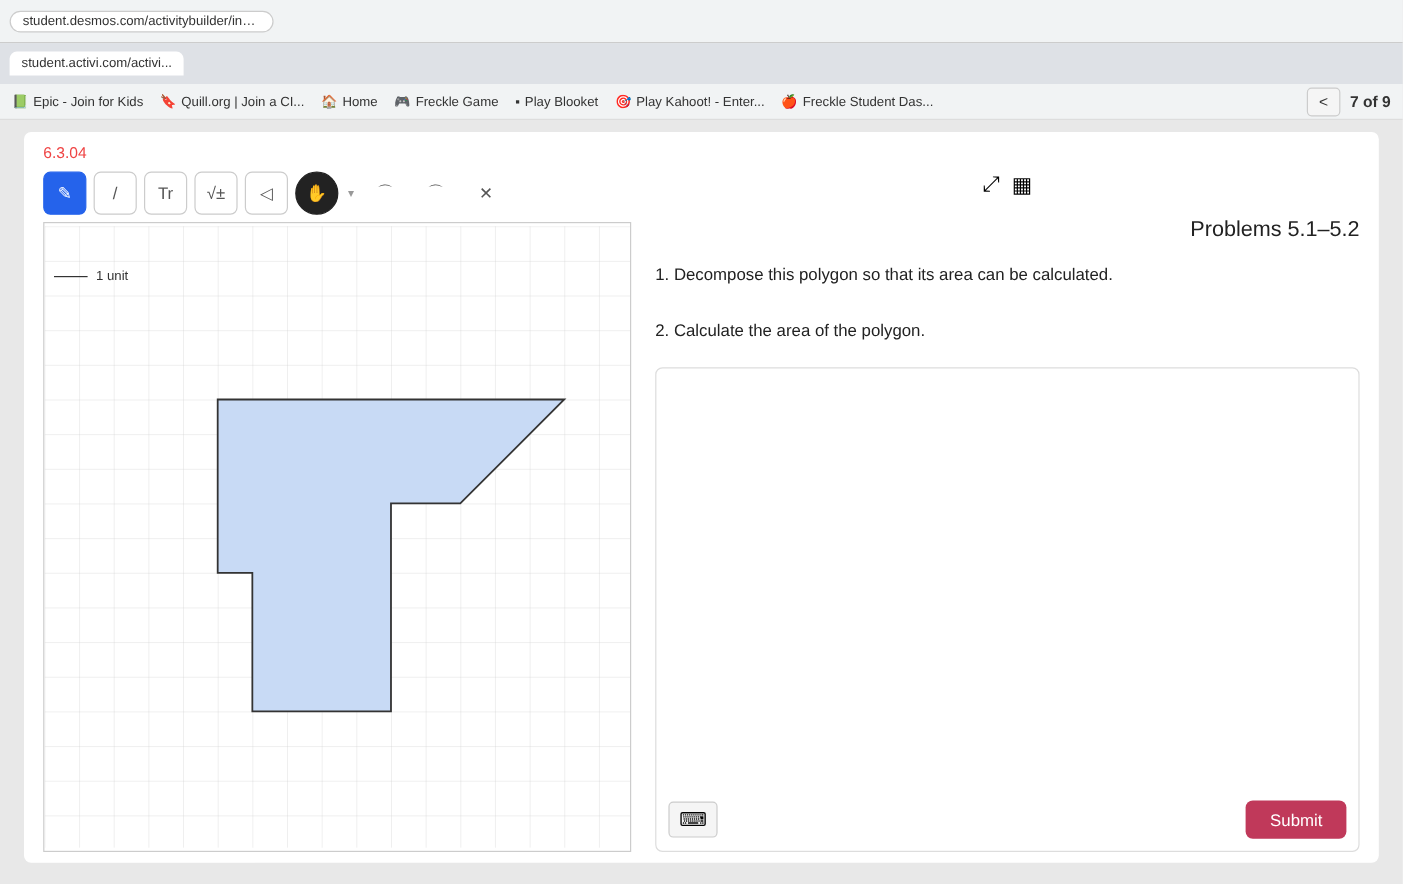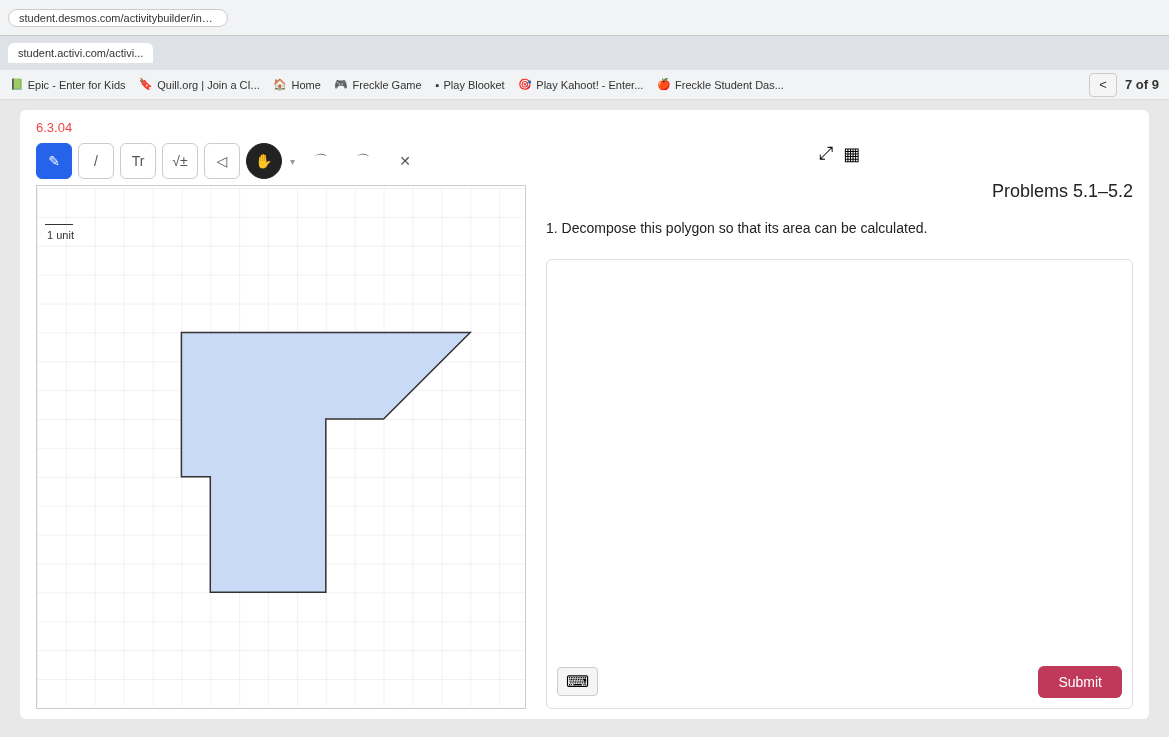--- a/index.html
+++ b/index.html
@@ -258,21 +258,20 @@
     
     .unit-label {
       position: absolute;
       top: 38px;
       left: 8px;
       font-size: 11px;
       color: #333;
       display: flex;
       align-items: center;
       gap: 4px;
-      flex-direction: column;
     }
     .unit-line {
       display: inline-block;
       width: 28px;
       height: 1px;
       background: #333;
       vertical-align: middle;
       margin-right: 3px;
     }
   </style>
@@ -285,21 +284,21 @@
 
 <div class="tab-bar">
   <div class="tab-item active">
     <span>student.activi.com/activi...</span>
   </div>
 </div>
 
 <div class="bookmark-bar">
   <div class="bookmark-item">
     <span>📗</span>
-    <span>Epic - Enter for Kids</span>
+    <span>Epic - Join for Kids</span>
   </div>
   <div class="bookmark-item">
     <span>🔖</span>
     <span>Quill.org | Join a CI...</span>
   </div>
   <div class="bookmark-item">
     <span>🏠</span>
     <span>Home</span>
   </div>
   <div class="bookmark-item">
@@ -399,20 +398,24 @@
         <span style="font-size:18px;cursor:pointer;">▦</span>
       </div>
 
       <div class="problem-title">Problems 5.1–5.2</div>
 
       <div class="problem-text">
         <span class="num">1.</span>
         <span>Decompose this polygon so that its area can be calculated.</span>
       </div>
 
+      <div class="problem-text" style="margin-top:14px;">
+        <span class="num">2.</span>
+        <span>Calculate the area of the polygon.</span>
+      </div>
 
       <div class="answer-box">
         <textarea class="answer-input-area" placeholder="" style=""></textarea>
         <div class="answer-footer">
           <button class="keyboard-btn">
             <span>⌨</span>
           </button>
           <button class="submit-btn">Submit</button>
         </div>
       </div>

